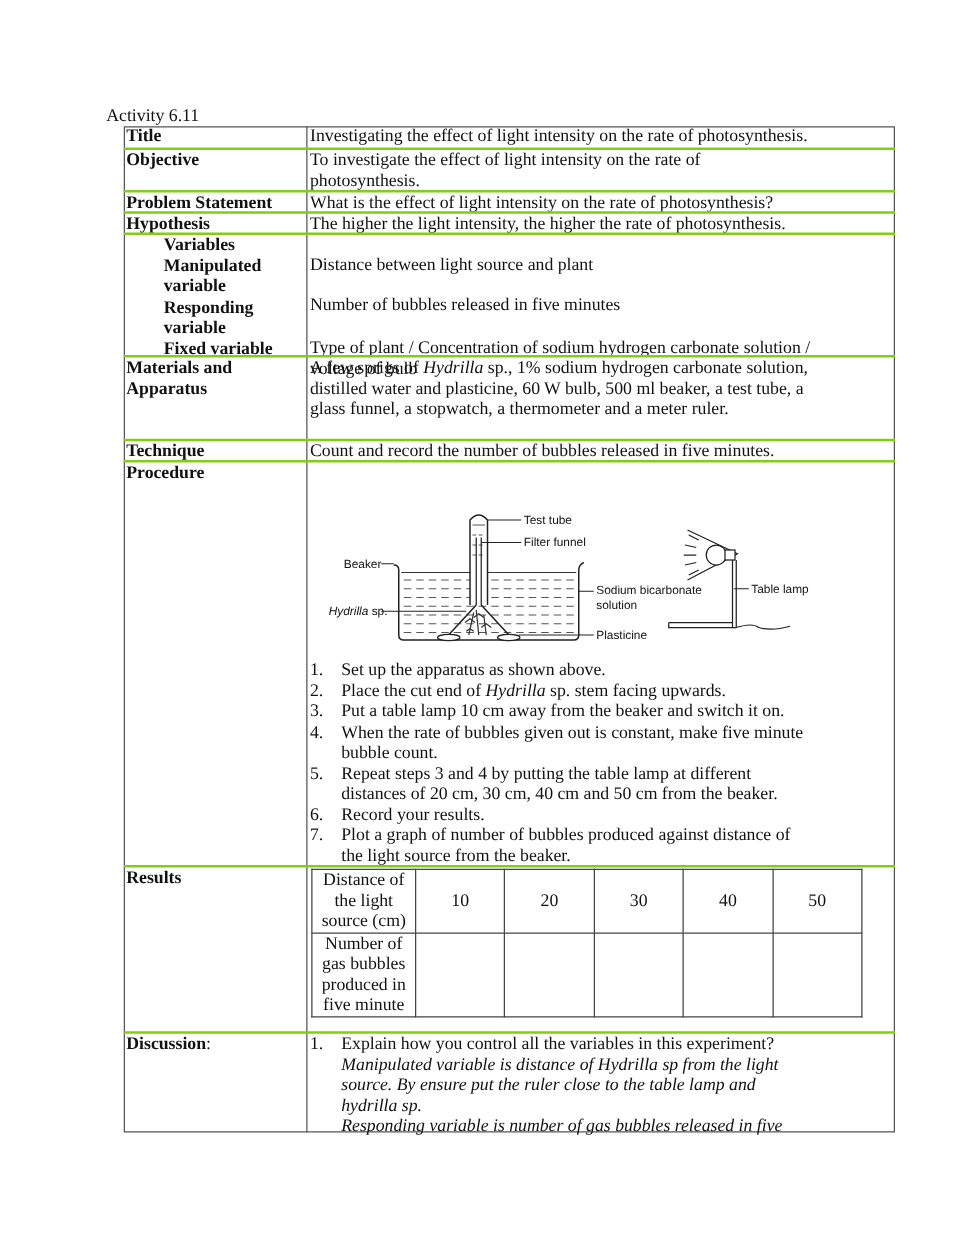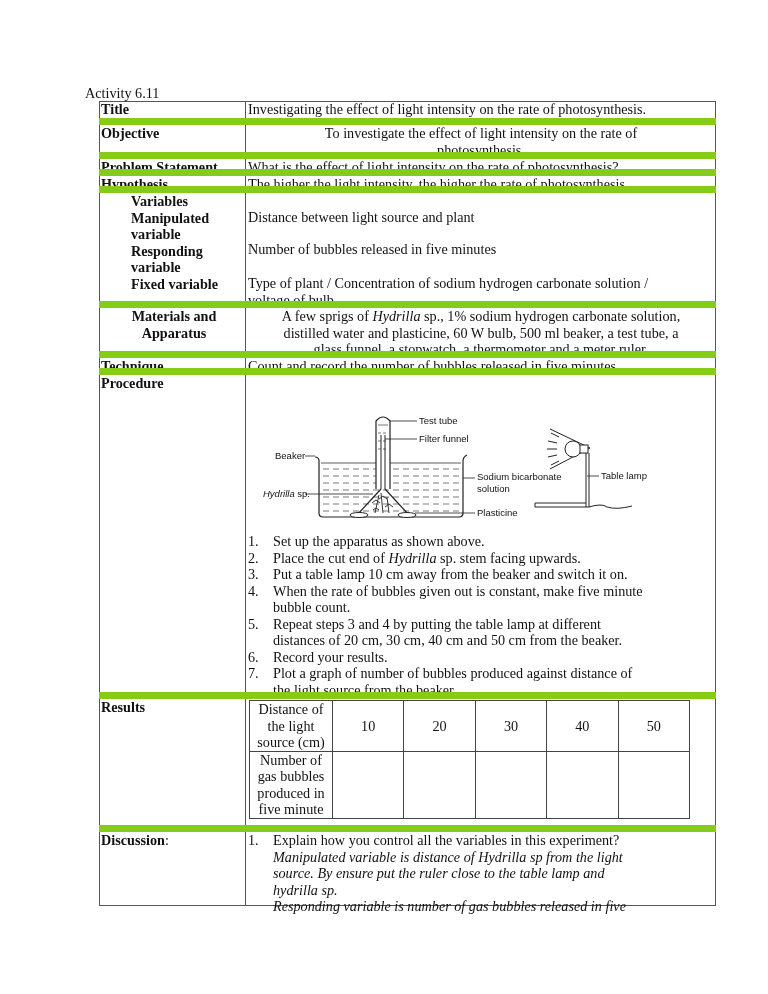--- a/index.html
+++ b/index.html
@@ -1,20 +1,20 @@
 <!DOCTYPE html>
 <html><head>
 <meta charset="utf-8">
 <style>
   html, body { margin:0; padding:0; background:#ffffff; }
   body { width:768px; height:994px; position:relative; overflow:hidden;
          font-family:"Liberation Serif", "DejaVu Serif", serif; color:#111; font-size:14.2px; line-height:16.5px; }
   .activity { position:absolute; left:85px; top:85px; }
   .sheet { position:absolute; left:85px; top:101px; width:617px; height:805px;margin-left:14px; }
-  .row { position:absolute; left:0; width:617px; border-top:7px solid #84cc16; }
+  .row { position:absolute; left:0; width:617px; border-top:2px solid #84cc16; }
   .lab { position:absolute; left:0; width:146px; padding-left:2px; font-weight:bold; }
   .val { position:absolute; left:149px; width:466px; }
   .vline { position:absolute; top:0; bottom:0; width:1px; background:#555; }
   .i { font-style:italic; }
   ol.proc { margin:0; padding:0; list-style:none; }
   ol.proc li { position:relative; padding-left:27px; }
   ol.proc li .n { position:absolute; left:2px; top:0; }
   table.res { position:absolute; border-collapse:collapse; font-size:14.2px; line-height:16.5px; }
   table.res td { border:1px solid #444; text-align:center; vertical-align:middle; padding:0; }
   .dlabel { font-family:"Liberation Sans", "DejaVu Sans", sans-serif; font-size:9.5px; fill:#111; }
@@ -29,21 +29,21 @@
   <div style="position:absolute;left:0;top:0;width:615px;height:803px;border:1px solid #555;"></div>
   <div class="vline" style="left:146px;"></div>
 
   <div class="row" style="top:0;height:17px;border-top:none;">
     <div class="lab" style="top:0;">Title</div>
     <div class="val" style="top:0;">Investigating the effect of light intensity on the rate of photosynthesis.</div>
   </div>
 
   <div class="row" style="top:17px;height:34px;">
     <div class="lab" style="top:0;">Objective</div>
-    <div class="val" style="top:0;text-align:center;">
+    <div class="val" style="top:0;">
       <div>To investigate the effect of light intensity on the rate of</div>
       <div>photosynthesis.</div>
     </div>
   </div>
 
   <div class="row" style="top:51px;height:17px;">
     <div class="lab" style="top:0;">Problem Statement</div>
     <div class="val" style="top:0;">What is the effect of light intensity on the rate of photosynthesis?</div>
   </div>
 
@@ -62,21 +62,21 @@
       <div>Fixed variable</div>
     </div>
     <div class="val" style="top:16px;">Distance between light source and plant</div>
     <div class="val" style="top:48px;">Number of bubbles released in five minutes</div>
     <div class="val" style="top:82px;">
       <div>Type of plant / Concentration of sodium hydrogen carbonate solution /</div>
       <div>voltage of bulb</div>
     </div>
   </div>
 
-  <div class="row" style="top:200px;height:49px;text-align:center;">
+  <div class="row" style="top:183px;height:49px;">
     <div class="lab" style="top:0;">
       <div>Materials and</div>
       <div>Apparatus</div>
     </div>
     <div class="val" style="top:0;">
       <div><span>A few sprigs of </span><span class="i">Hydrilla</span><span> sp., 1% sodium hydrogen carbonate solution,</span></div>
       <div>distilled water and plasticine, 60 W bulb, 500 ml beaker, a test tube, a</div>
       <div>glass funnel, a stopwatch, a thermometer and a meter ruler.</div>
     </div>
   </div>

